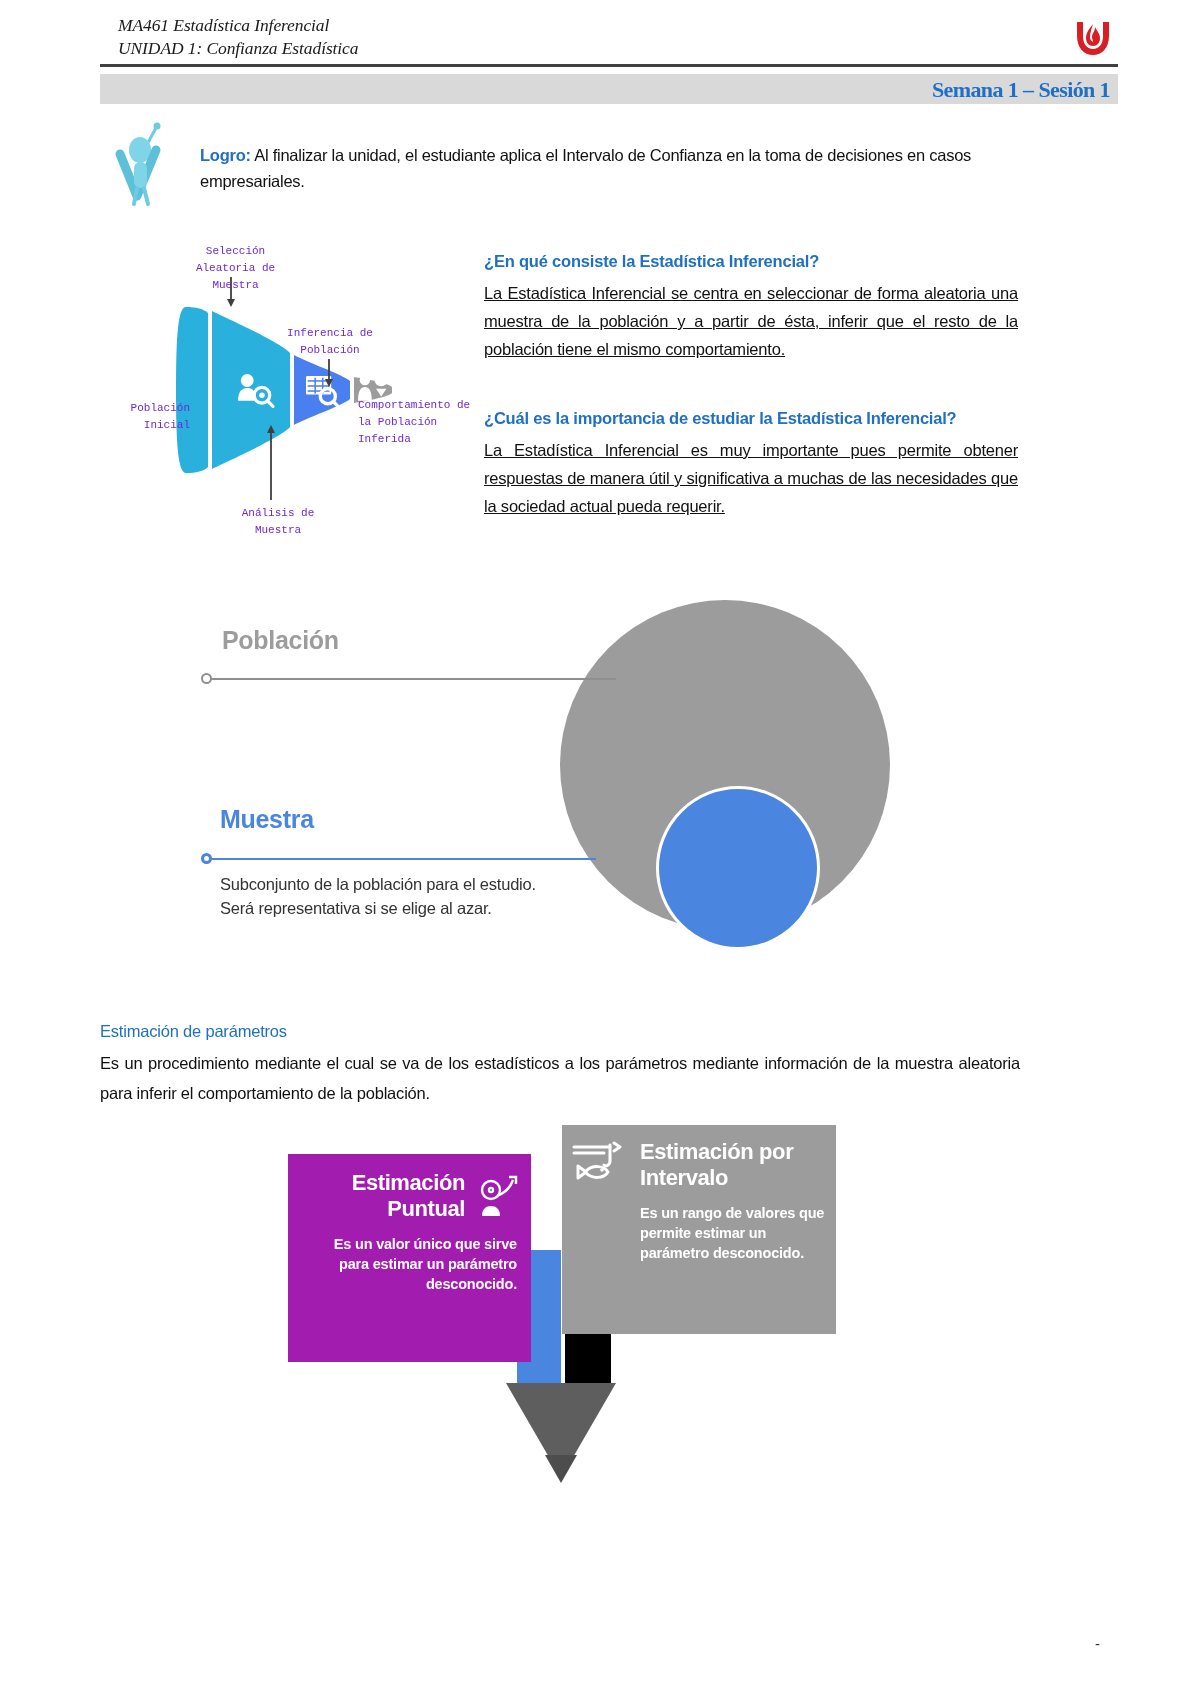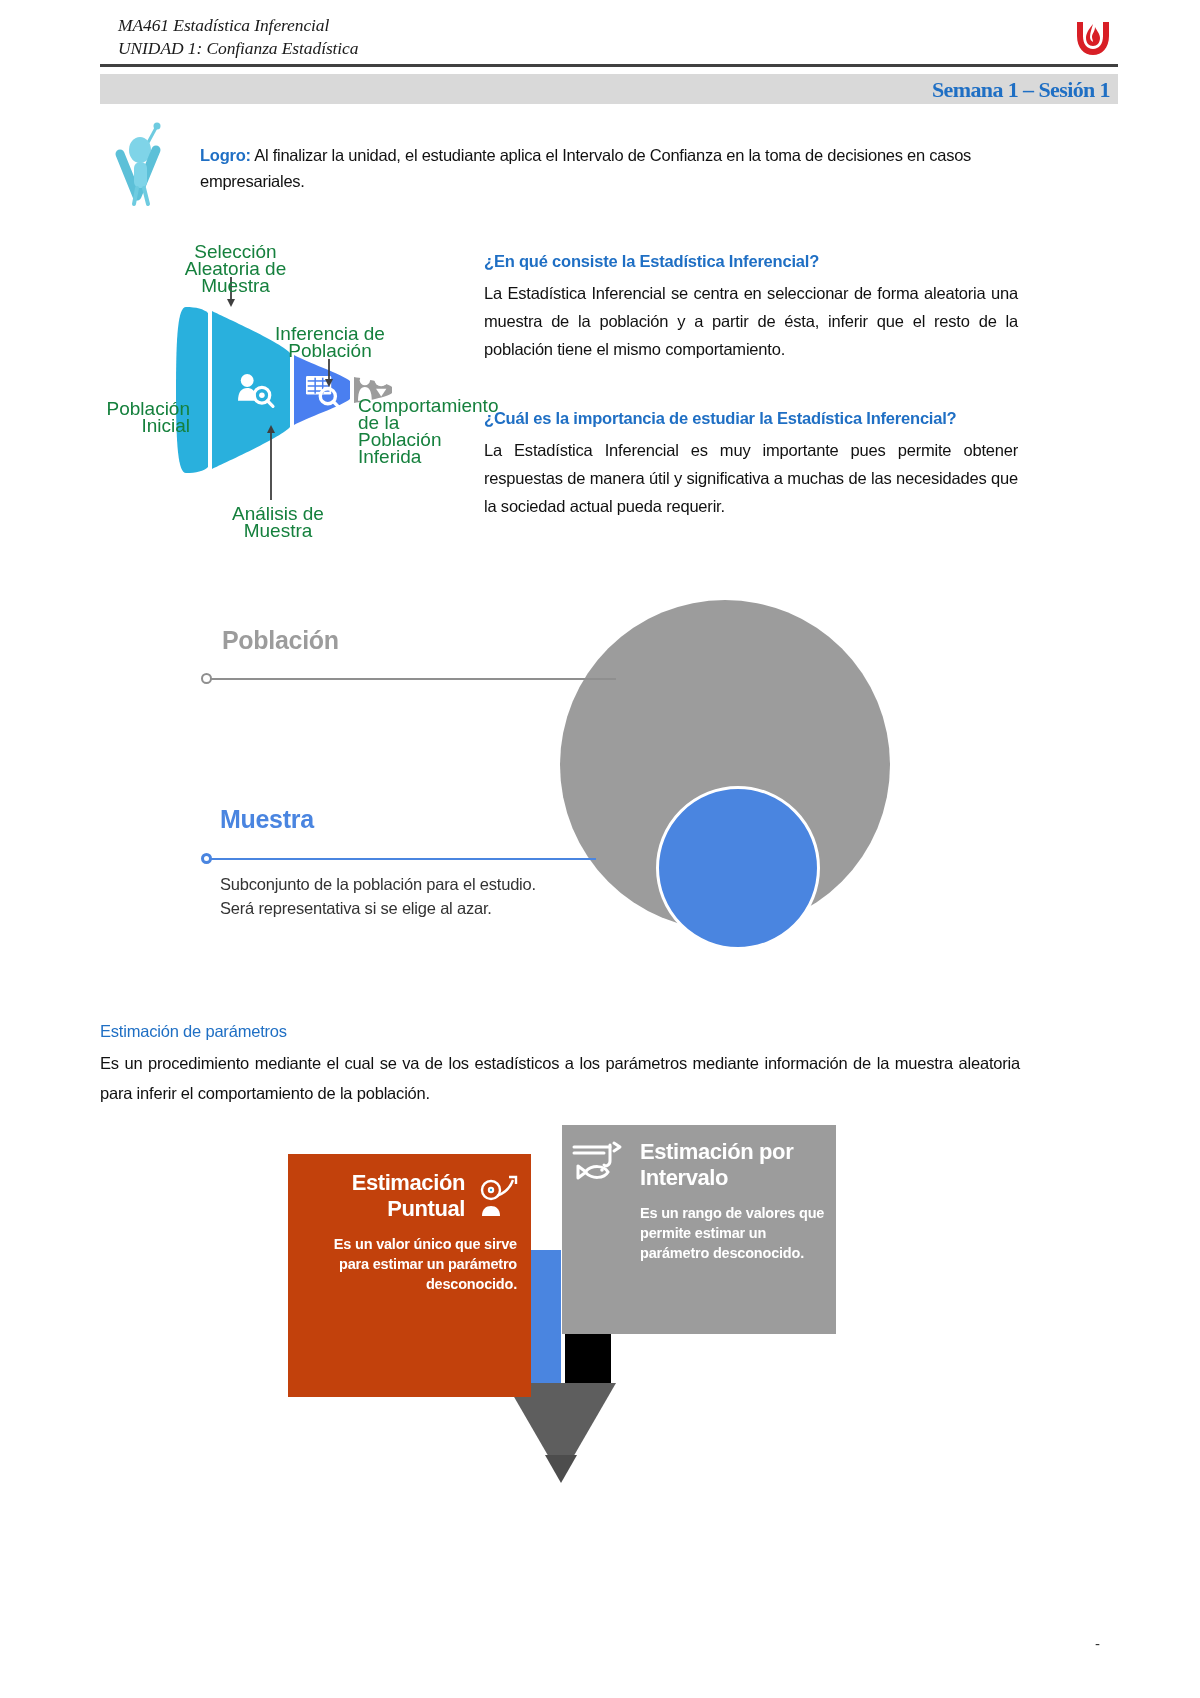--- a/index.html
+++ b/index.html
@@ -110,24 +110,24 @@
   
   .funnel-wrap {
     position: absolute;
     left: 100px;
     top: 235px;
     width: 380px;
     height: 310px;
   }
   .funnel-lbl {
     position: absolute;
-    font-family: Liberation Sans, sans-serif;
-    font-size: 19px;
+    font-family: Liberation Mono, monospace;
+    font-size: 11px;
     line-height: 17px;
-    color: #15803d;
+    color: #6d28d9;
     text-align: center;
   }
   .fl-seleccion { left: 78px;  top: 8px;   width: 115px; }
   .fl-inferencia{ left: 170px; top: 90px;  width: 120px; }
   .fl-poblacion { left: 0px;   top: 165px; width: 90px;  text-align: right;}
   .fl-comport   { left: 258px; top: 162px; width: 120px; text-align: left;}
   .fl-analisis  { left: 118px; top: 270px; width: 120px; }
 
   
   .rcol {
@@ -143,20 +143,21 @@
     letter-spacing: -0.2px;
     margin: 0 0 8px 0;
   }
   .q-body {
     font-size: 16.5px;
     line-height: 28px;
     color: #111111;
     text-align: justify;
     letter-spacing: -0.2px;
     margin: 0;
+    text-decoration: underline;
   }
   .rcol-gap { height: 46px; }
 
   
   .pm-wrap {
     position: absolute;
     left: 190px;
     top: 590px;
     width: 840px;
     height: 390px;
@@ -244,22 +245,22 @@
     left: 280px;
     top: 1125px;
     width: 560px;
     height: 350px;
   }
   .card-blue {
     position: absolute;
     left: 8px;
     top: 29px;
     width: 243px;
-    height: 243px;
-    background: #c2410c;
+    height: 208px;
+    background: #a21caf;
     color: #ffffff;
     box-sizing: border-box;
     padding: 16px 14px 10px 14px;
   }
   .card-gray {
     position: absolute;
     left: 282px;
     top: 0px;
     width: 274px;
     height: 209px;

